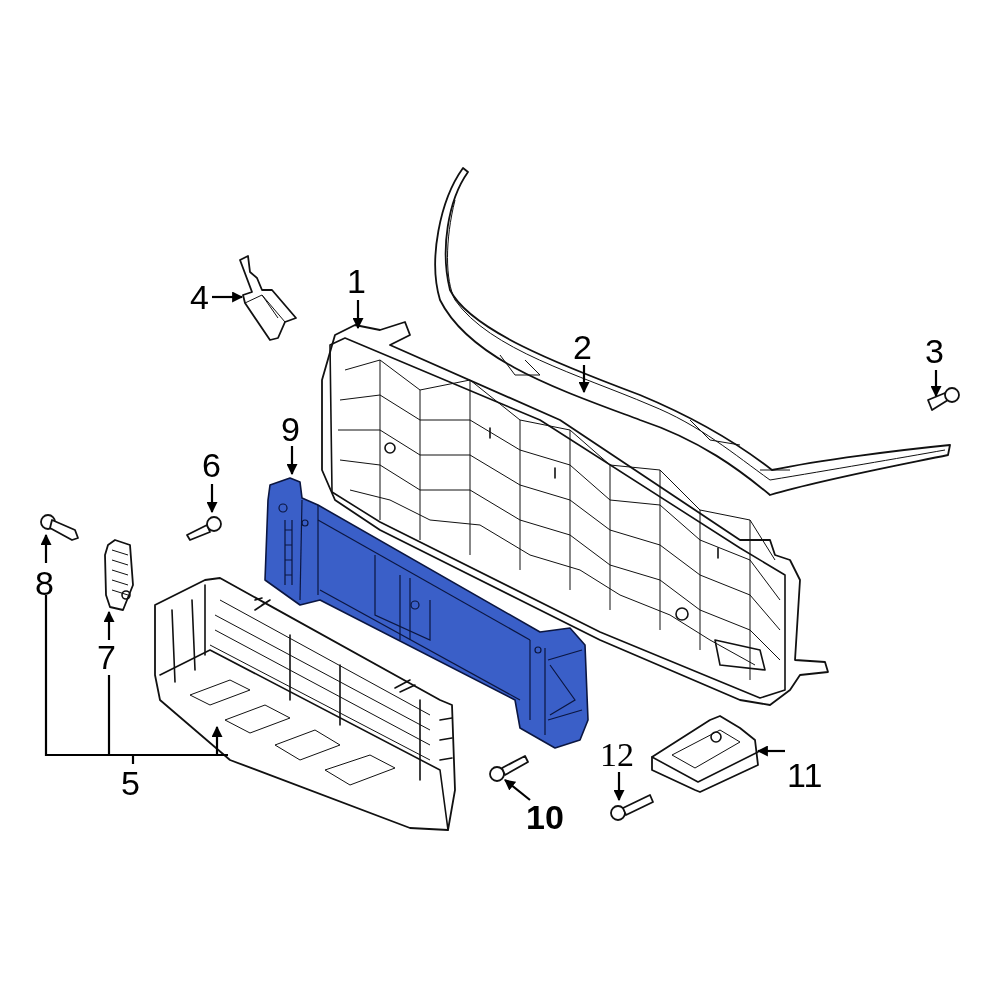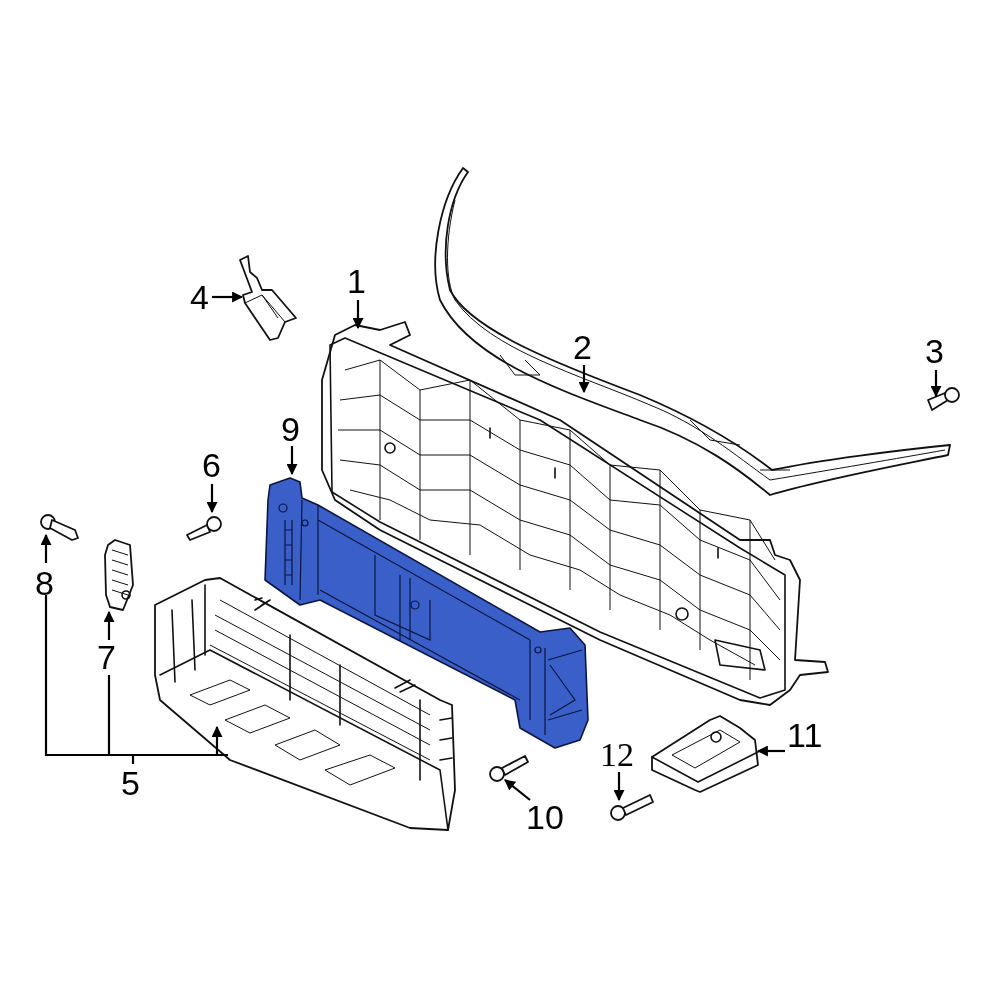--- a/index.html
+++ b/index.html
@@ -147,15 +147,15 @@
 
 <div class="label" style="left:347px;top:264px;">1</div>
 <div class="label" style="left:573px;top:330px;">2</div>
 <div class="label" style="left:925px;top:334px;">3</div>
 <div class="label" style="left:190px;top:280px;">4</div>
 <div class="label" style="left:121px;top:766px;">5</div>
 <div class="label" style="left:202px;top:448px;">6</div>
 <div class="label" style="left:97px;top:640px;">7</div>
 <div class="label" style="left:35px;top:566px;">8</div>
 <div class="label" style="left:281px;top:412px;">9</div>
-<div class="label" style="left:526px;top:800px;">10</div>
-<div class="label" style="left:787px;top:718px;">11</div>
+<div class="label" style="left:526px;top:800px;font-weight:bold;">10</div>
+<div class="label" style="left:787px;top:758px;">11</div>
 <div class="label" style="left:600px;top:738px;font-family:Liberation Serif, serif;">12</div>
 
 </body></html>

